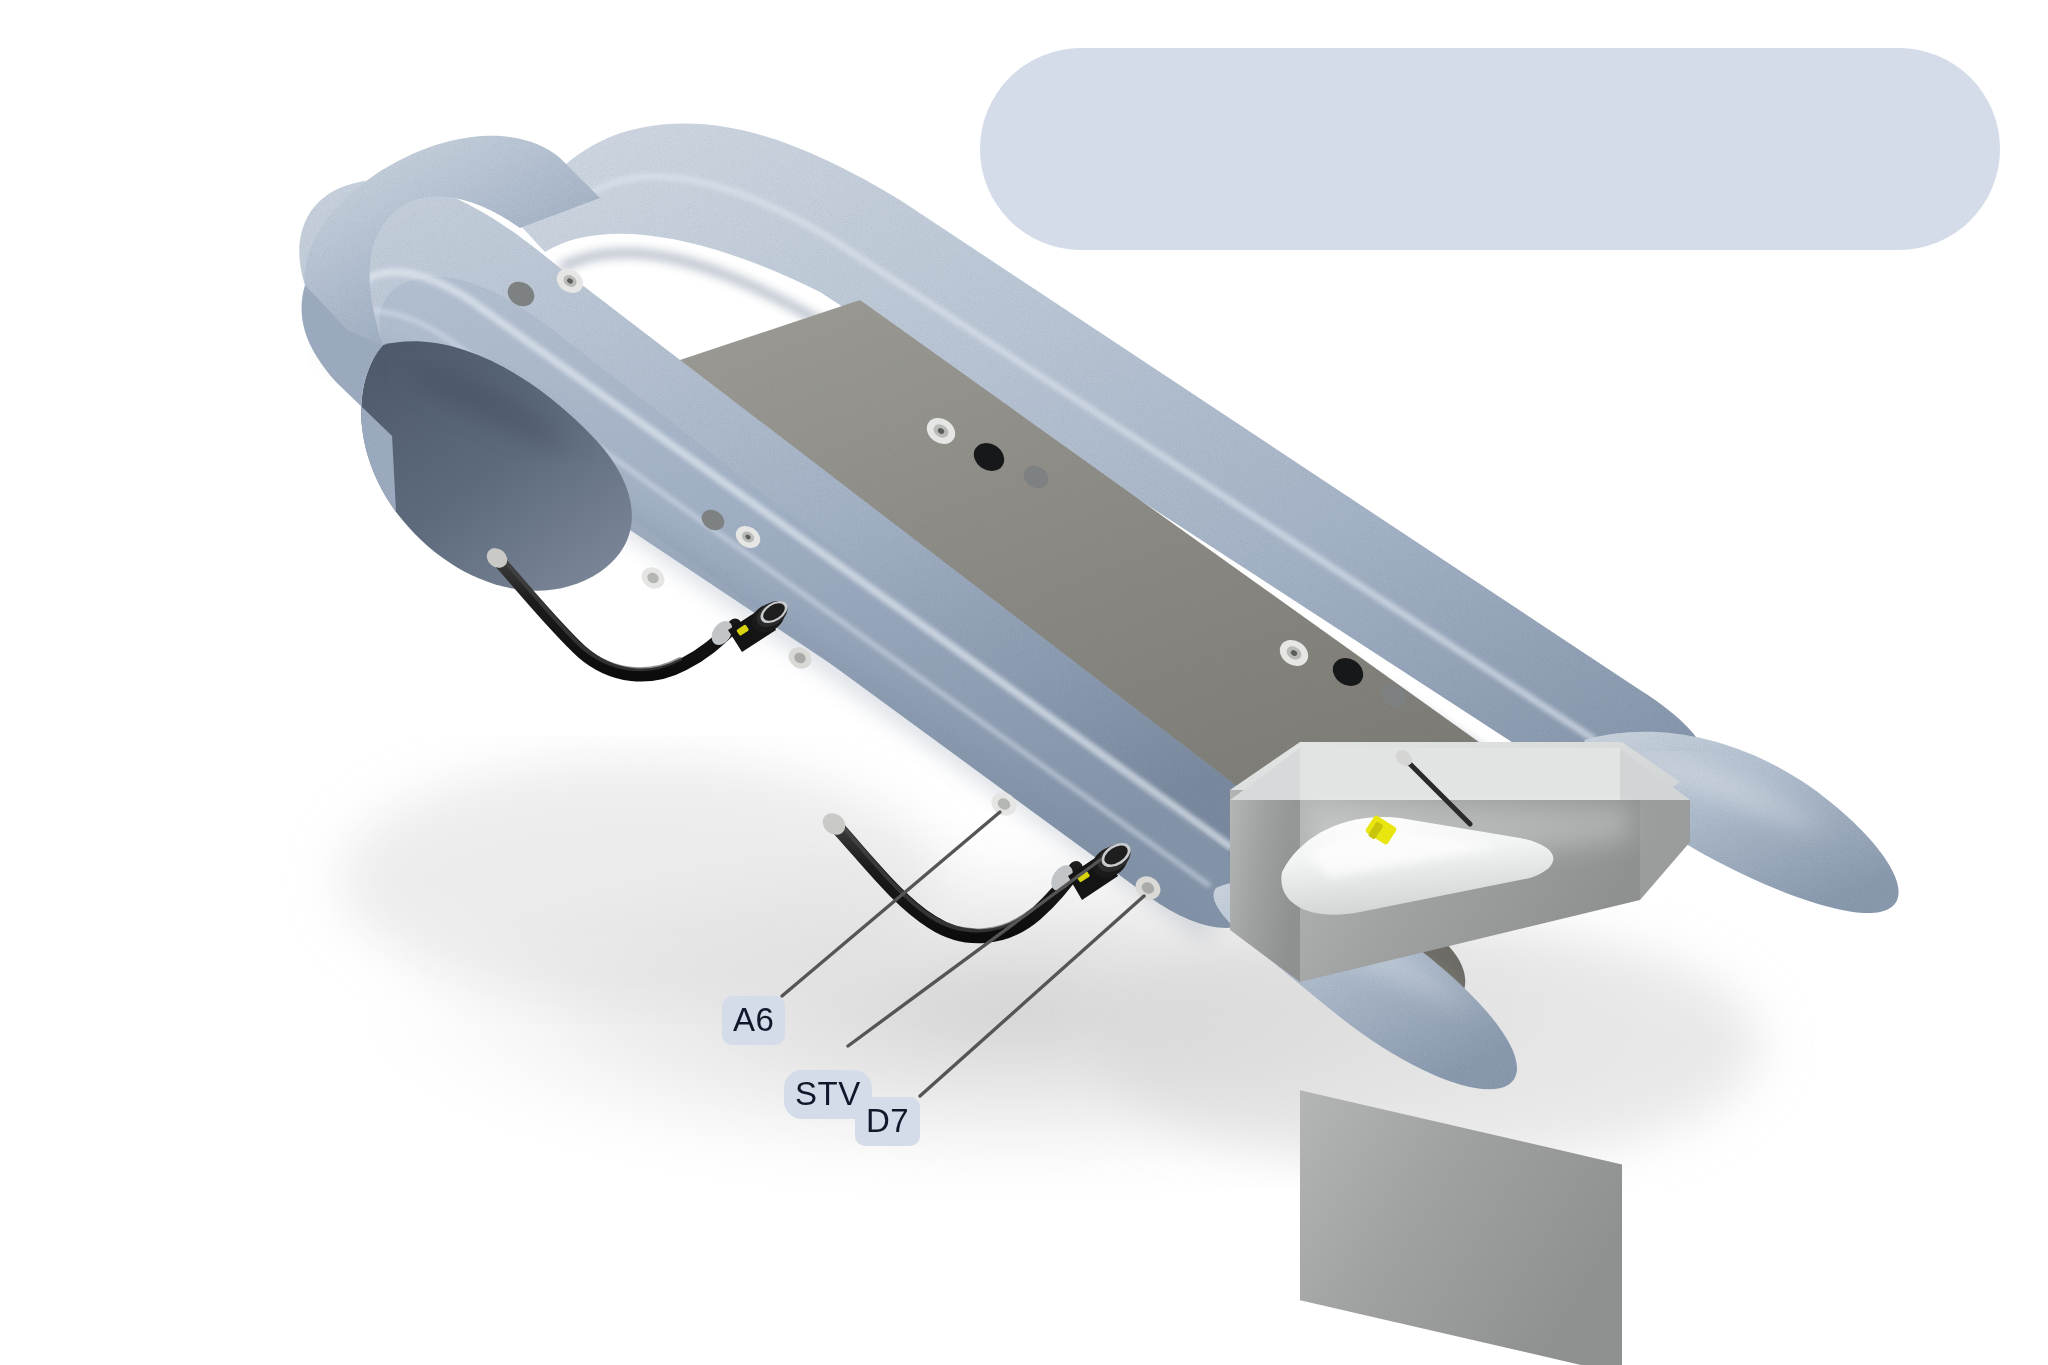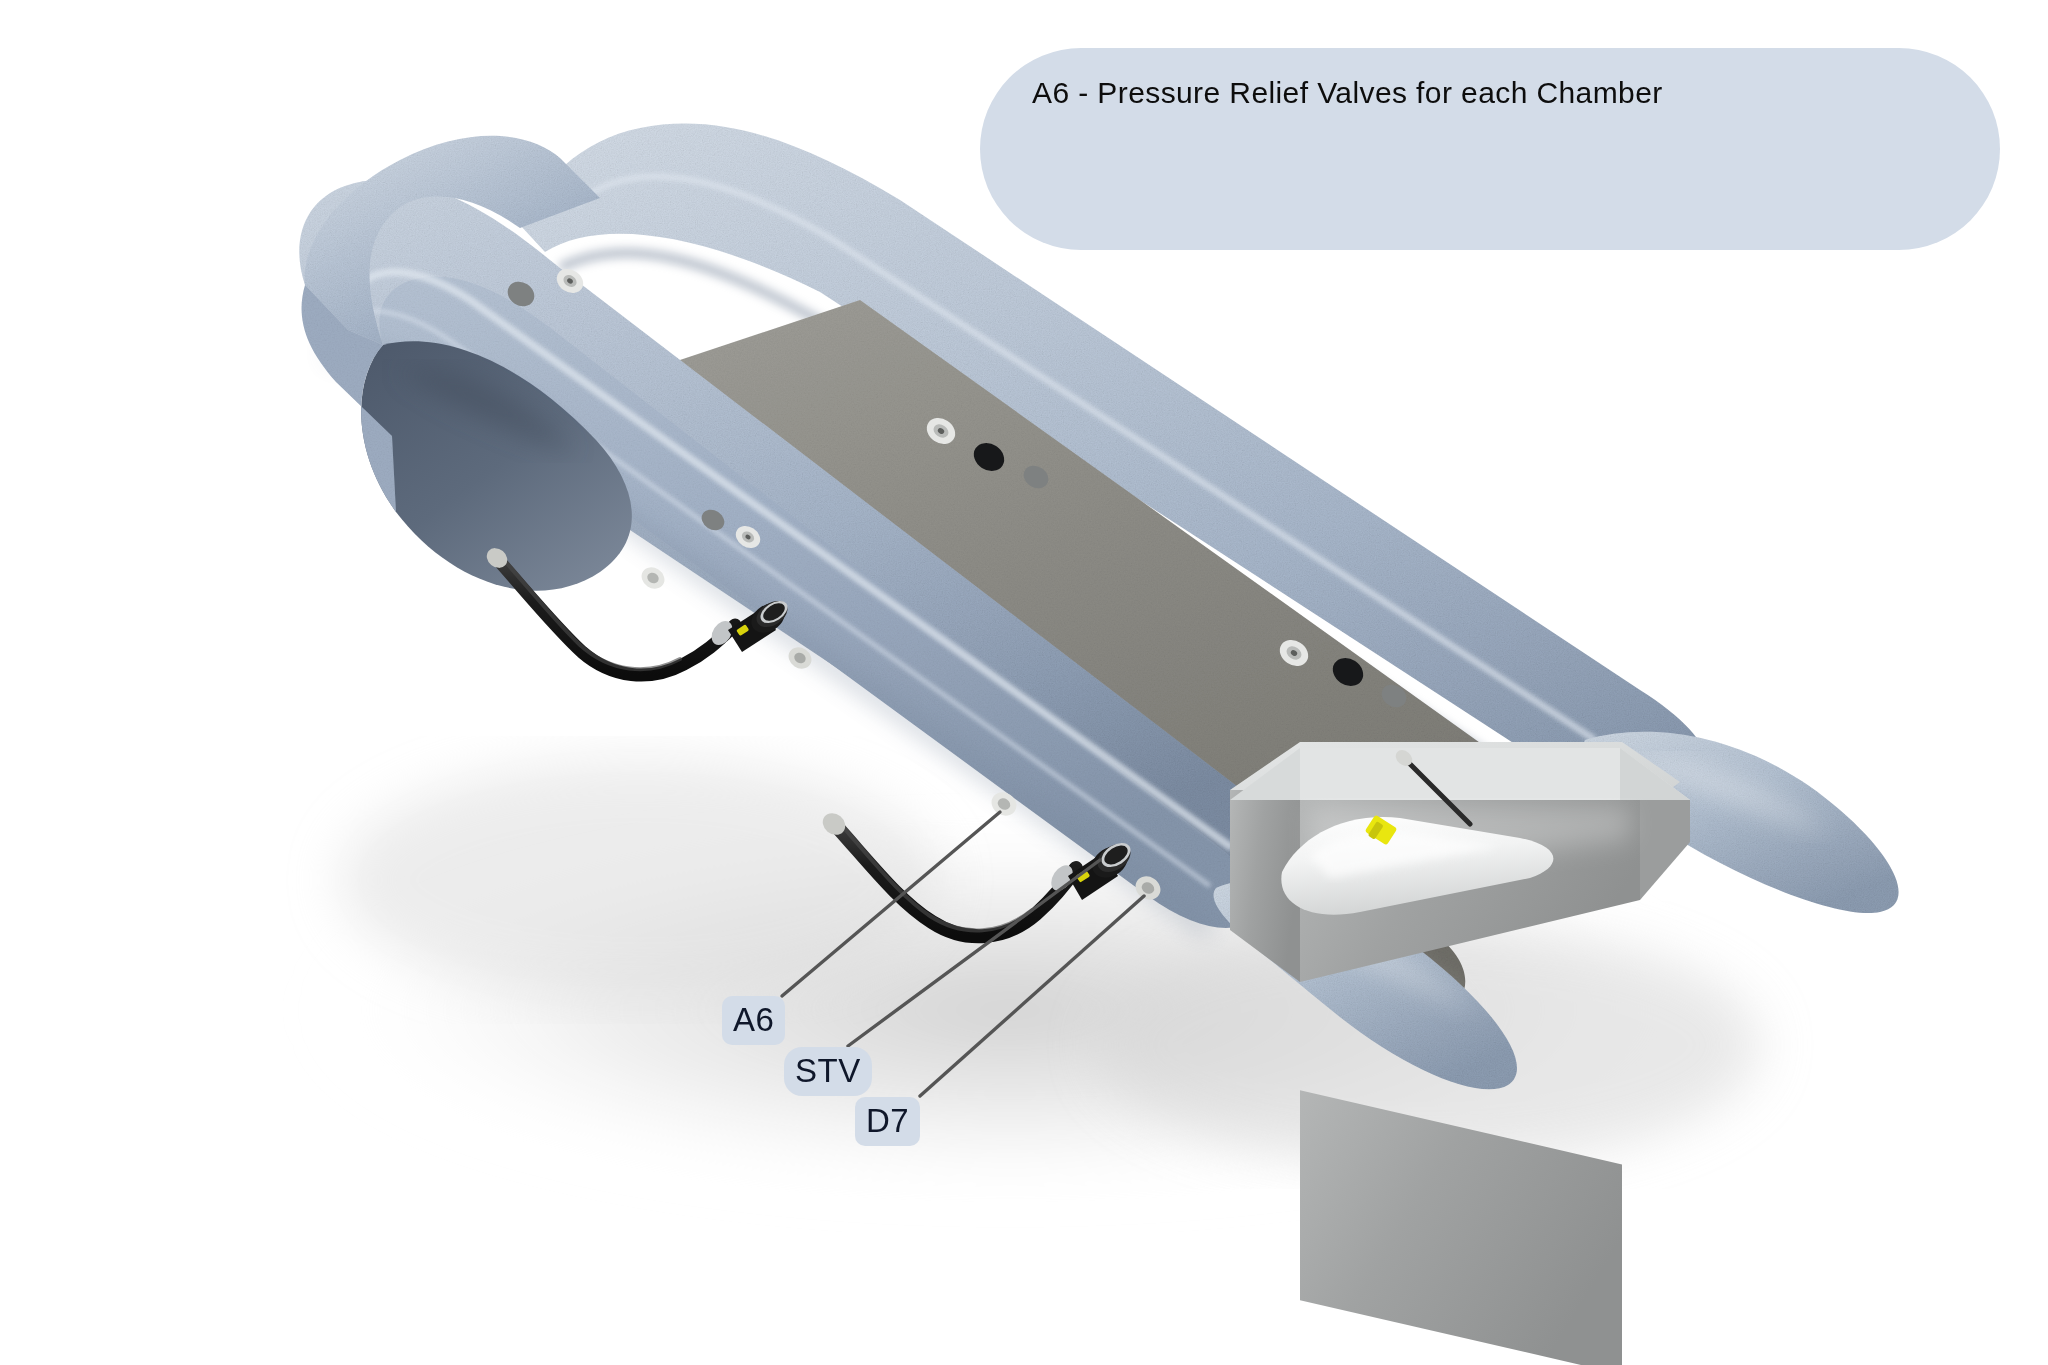--- a/index.html
+++ b/index.html
@@ -54,21 +54,21 @@
     border-radius: 10px;
     font-family: "Liberation Sans", sans-serif;
     font-size: 33px;
     color: #0f172a;
     line-height: 1;
     padding: 7px 11px 9px 11px;
     letter-spacing: 0.5px;
     white-space: nowrap;
   }
   #badge-a6  { left: 722px; top: 996px; }
-  #badge-stv { left: 784px; top: 1047px; border-radius: 18px; }
+  #badge-stv { left: 784px; top: 1070px; border-radius: 18px; }
   #badge-d7  { left: 855px; top: 1097px; }
 </style>
 </head>
 <body>
 
 <div id="stage">
 
   <svg id="boat-svg" viewBox="0 0 2048 1365">
     <defs>
 
@@ -436,20 +436,19 @@
 
     <g stroke="#555555" stroke-width="3.4" stroke-linecap="round" fill="none">
       <line x1="782" y1="996" x2="1000" y2="812"></line>
       <line x1="848" y1="1046" x2="1100" y2="860"></line>
       <line x1="920" y1="1096" x2="1144" y2="896"></line>
     </g>
 
   </svg>
 
   <div id="legend-panel">
-    <div class="legend-line">A6 - Pressure Relief Valves for each Chamber</div>
   </div>
 
   <div class="callout-badge" id="badge-a6">A6</div>
   <div class="callout-badge" id="badge-stv">STV</div>
   <div class="callout-badge" id="badge-d7">D7</div>
 
 </div>
 
 </body></html>

